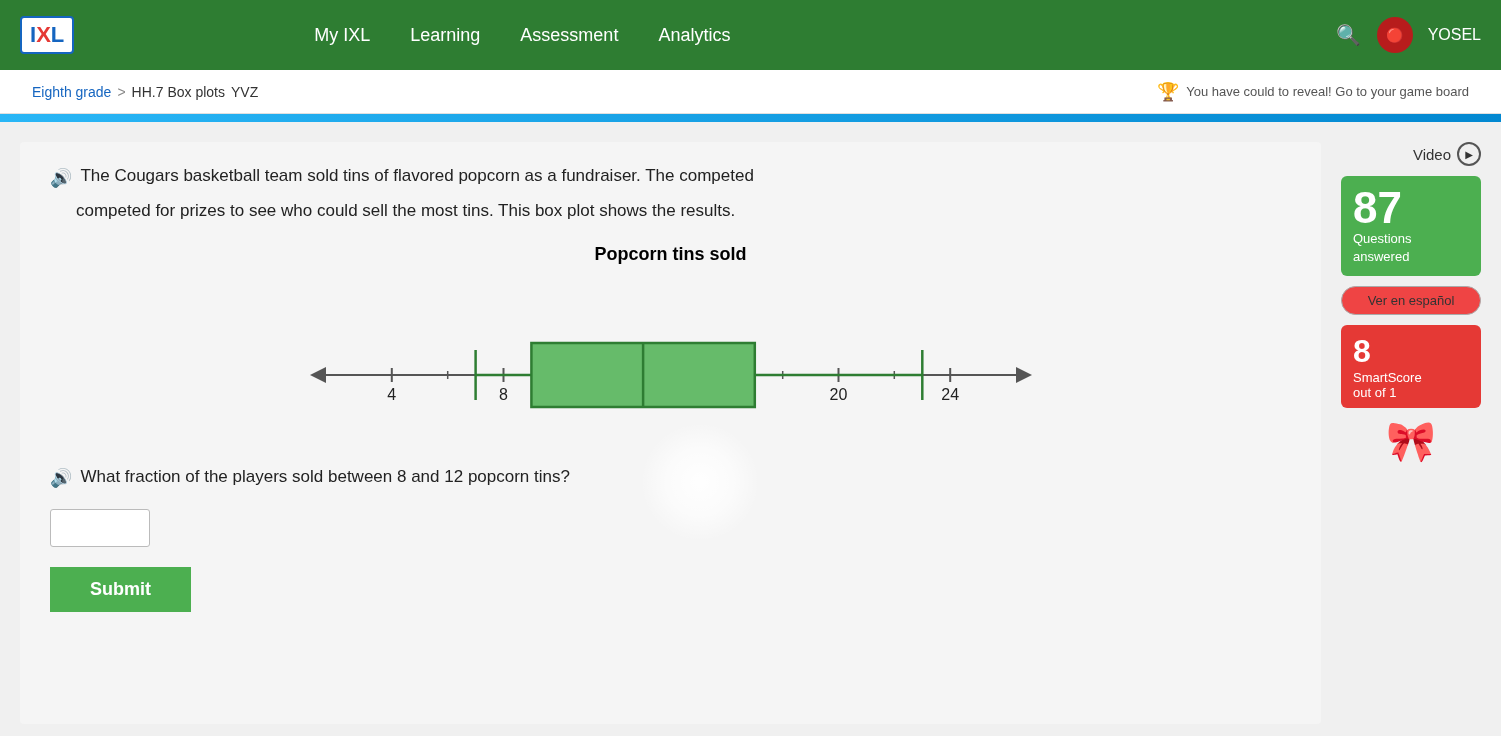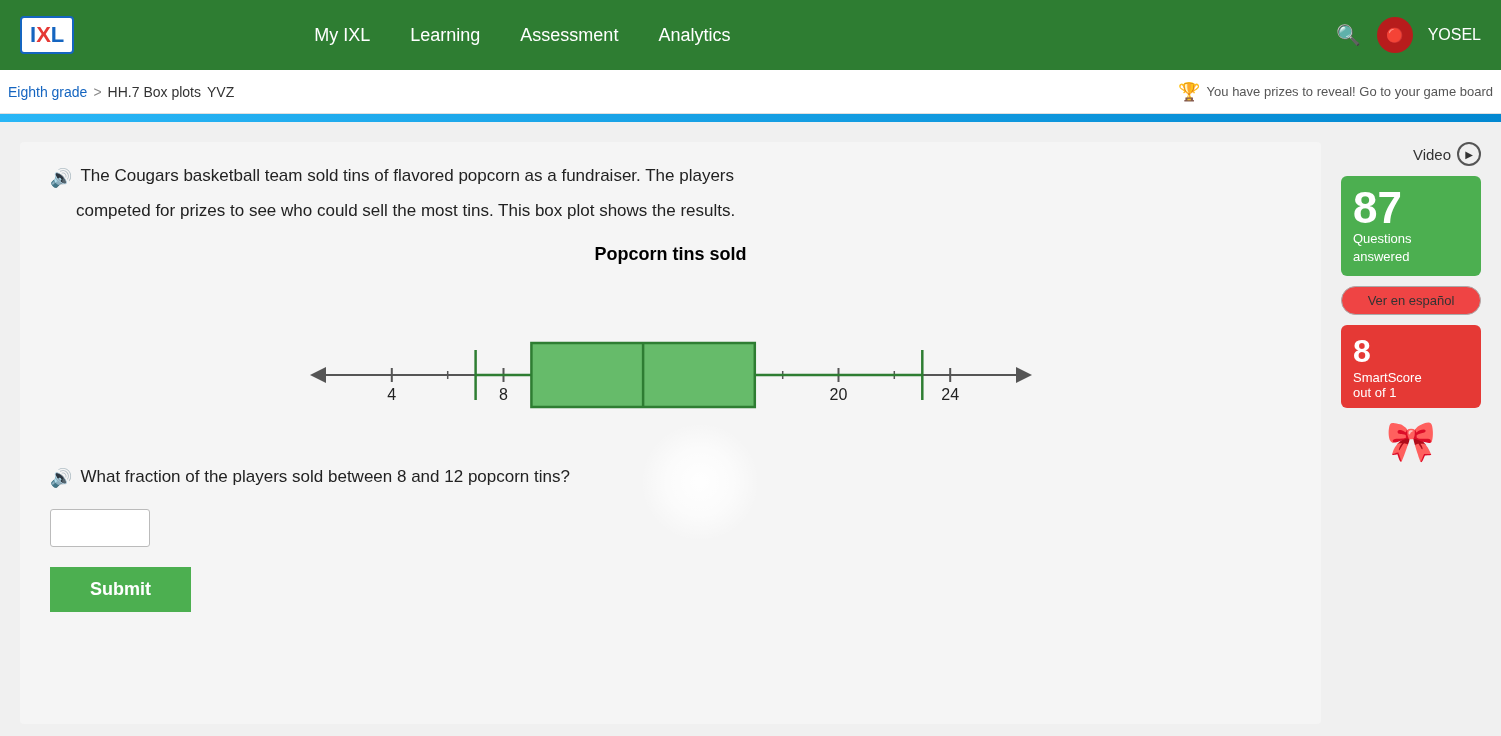--- a/index.html
+++ b/index.html
@@ -65,21 +65,21 @@
       color: white;
       font-size: 16px;
     }
 
     
     .breadcrumb-bar {
       background: white;
       height: 44px;
       display: flex;
       align-items: center;
-      padding: 0 8px;
+      padding: 0 32px;
       border-bottom: 1px solid #e0e0e0;
     }
     .breadcrumb {
       font-size: 14px;
       color: #555;
       display: flex;
       align-items: center;
       gap: 6px;
     }
     .breadcrumb a { color: #1565c0; text-decoration: none; cursor: pointer; }
@@ -301,35 +301,35 @@
 
 <div class="breadcrumb-bar">
   <div class="breadcrumb">
     <a>Eighth grade</a>
     <span class="breadcrumb-sep">&gt;</span>
     <span class="breadcrumb-current">HH.7 Box plots</span>
     <span class="breadcrumb-current">YVZ</span>
   </div>
   <div class="prize-notice">
     <span class="trophy-icon">🏆</span>
-    <span>You have prizes to reveal! Go to your game board</span>
+    <span>You have could to reveal! Go to your game board</span>
   </div>
 </div>
 
 <div class="accent-bar"></div>
 
 <div class="main-content">
 
   <div class="question-area">
 
     
     <div class="problem-text">
       <div class="problem-line">
         <span class="speaker-icon">🔊</span>
-        <span>The Cougars basketball team sold tins of flavored popcorn as a fundraiser. The players</span>
+        <span>The Cougars basketball team sold tins of flavored popcorn as a fundraiser. The competed</span>
       </div>
       <div class="problem-line">
         <span style="margin-left: 26px;">competed for prizes to see who could sell the most tins. This box plot shows the results.</span>
       </div>
     </div>
 
     
     <div class="chart-section">
       <div class="chart-title">Popcorn tins sold</div>
       <div class="chart-container">

